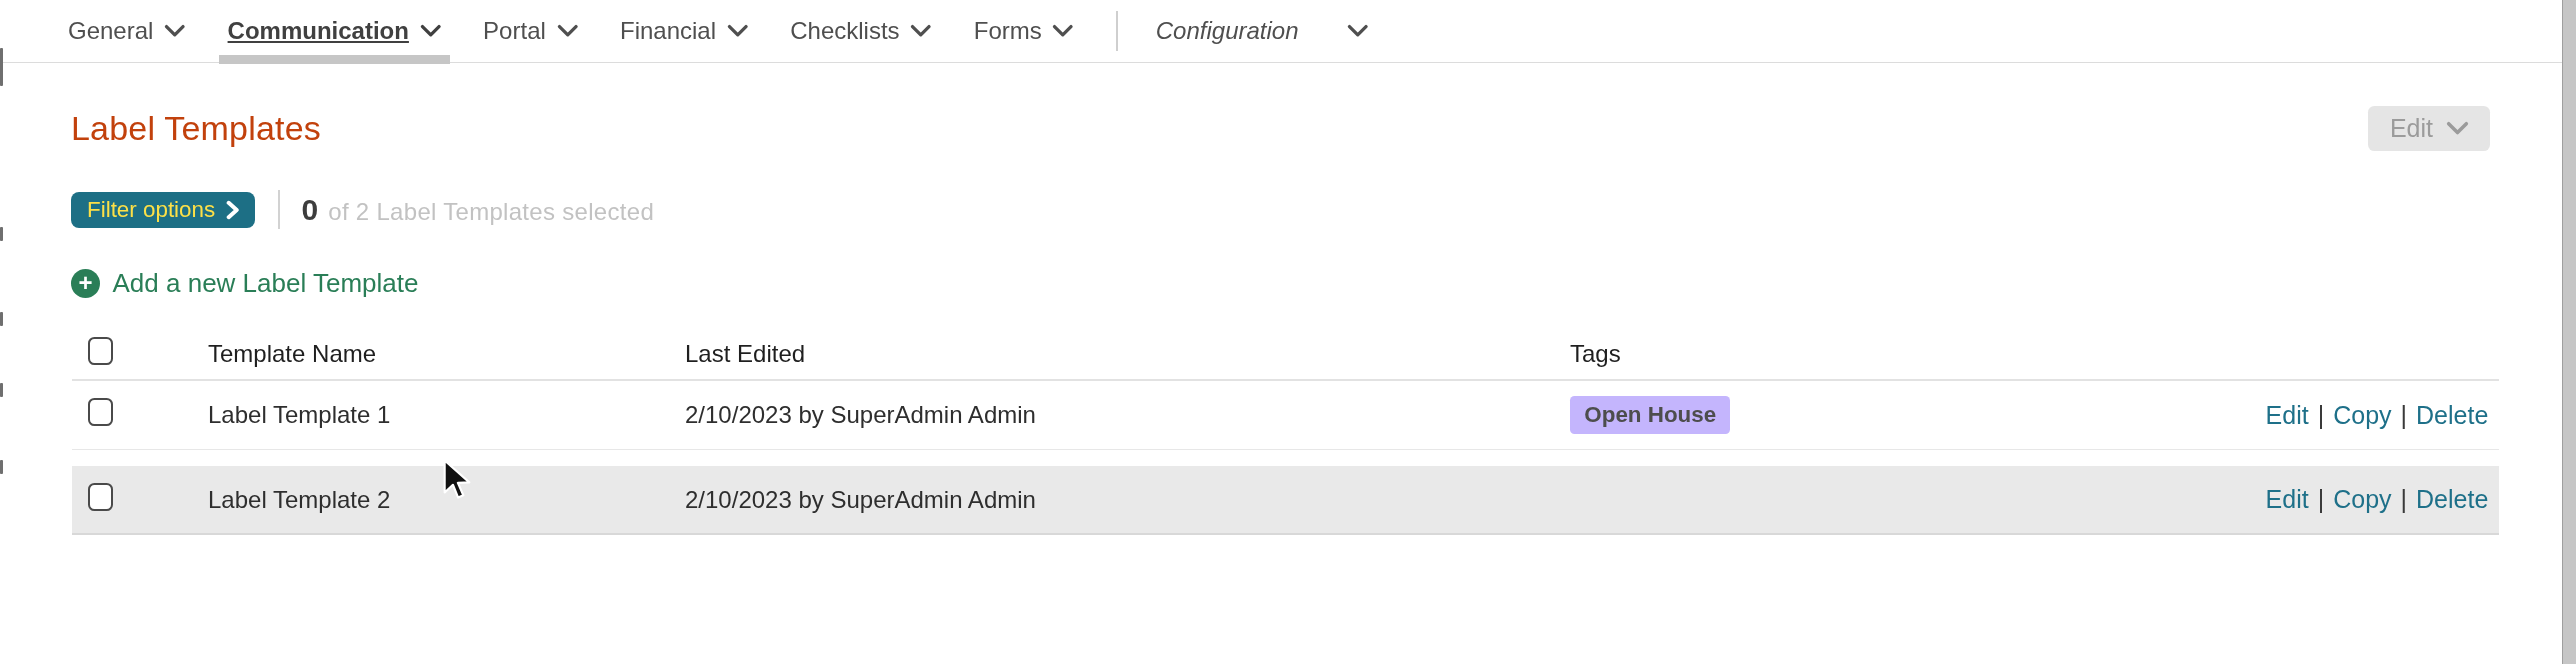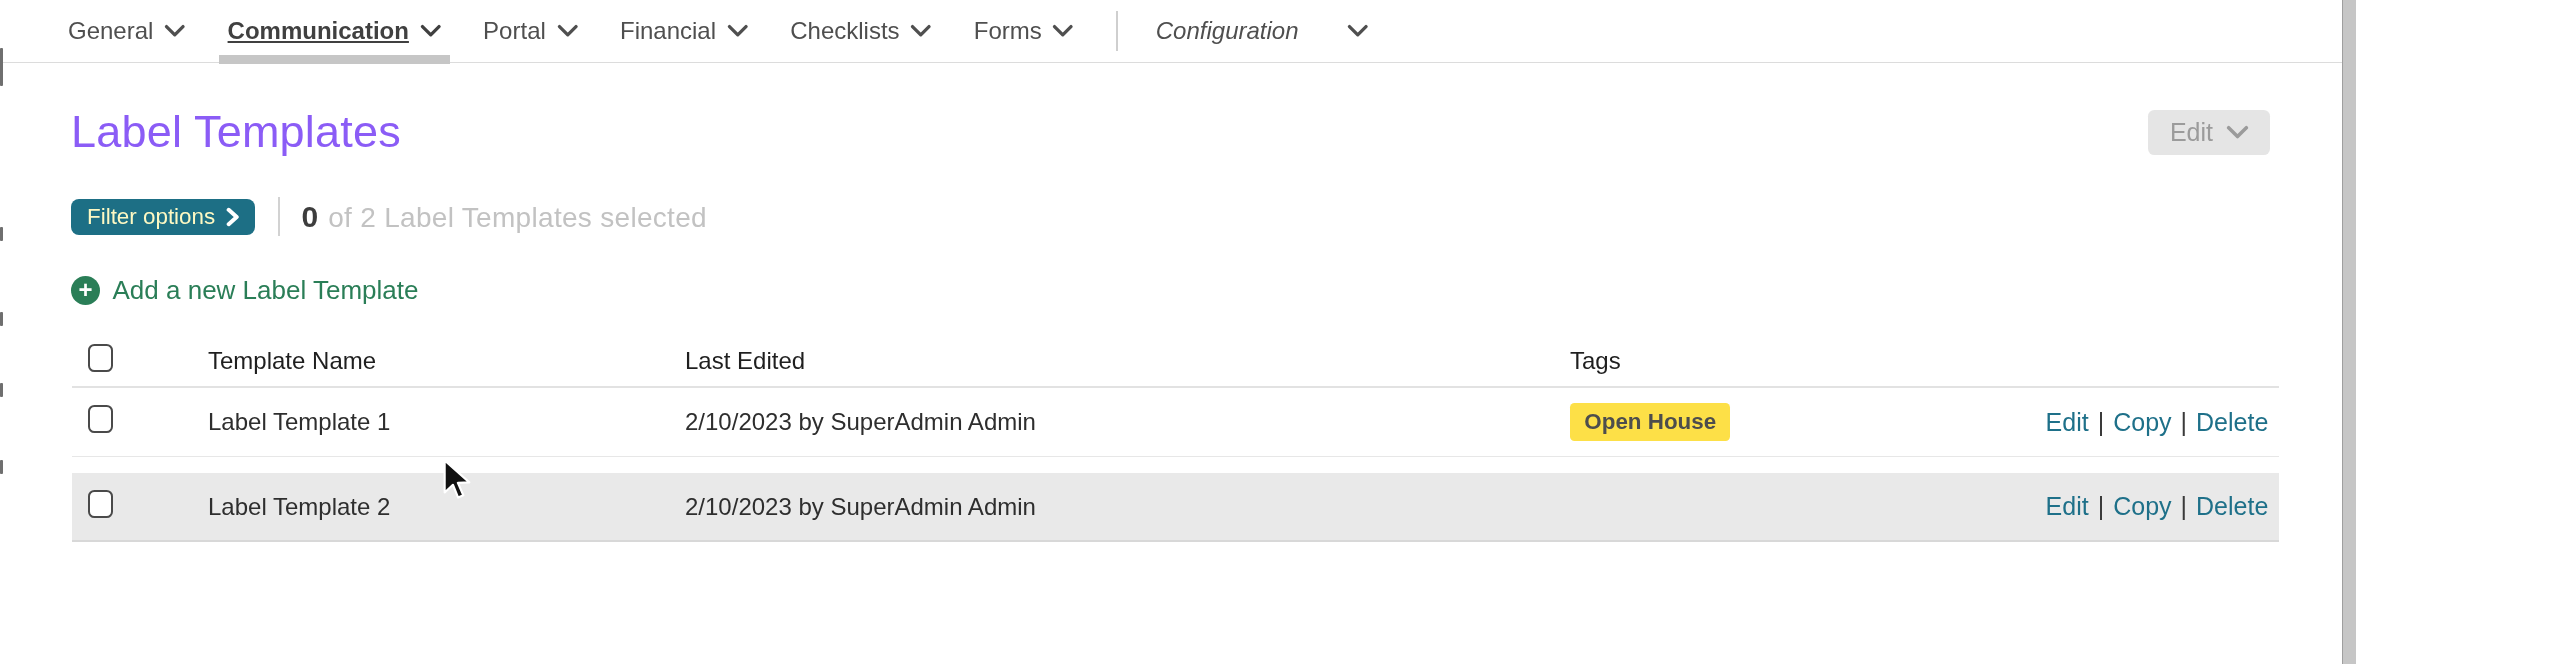--- a/index.html
+++ b/index.html
@@ -1,74 +1,74 @@
 <!DOCTYPE html>
 <html style="font-size:14.3px"><head>
 <meta charset="utf-8">
 <style>
   * { margin:0; padding:0; box-sizing:border-box; }
   html,body { width:2576px; height:665px; background:#fff; overflow:hidden;
               font-family:"Liberation Sans","DejaVu Sans",sans-serif; }
-  .screen { position:relative; width:2356px; height:665px; background:#fff; }
+  .screen { position:relative; width:2576px; height:665px; background:#fff; }
 
   
   .topnav { position:relative; height:63px; border-bottom:1.8px solid #dcdcdc;
             display:flex; align-items:stretch; padding-left:68px; }
   .nav-items { display:flex; align-items:stretch; }
   .nav-item { position:relative; display:flex; align-items:center; gap:10.7px;
               margin-right:42px; font-size:24px; color:#4f4f4f; cursor:pointer; }
   .nav-item .chev { width:21.5px; height:13.4px; }
   .nav-item .chev path { fill:none; stroke:currentColor; stroke-width:4; stroke-linecap:round; stroke-linejoin:round; }
   .nav-item.active { color:#404040; font-weight:700;text-decoration:underline; }
   .nav-item.active::after { content:""; position:absolute; left:-9px; right:-9px;
               bottom:-1.8px; height:9px; background:#c6c6c6; }
   .nav-item.italic { font-style:italic;gap:48px; }
   .nav-divider { width:1.8px; background:#cfcfcf; margin:10.7px 38px 10.7px 0; }
 
   
   .page-header { display:flex; justify-content:space-between; align-items:center;
                  padding:0 86px 0 71px; margin-top:43px; }
-  .page-title { font-size:45px; font-weight:500; color:#8b5cf6; letter-spacing:0.2px; }
+  .page-title { font-size:34px; font-weight:500; color:#c2410c; letter-spacing:0.2px; }
   .edit-btn { display:flex; align-items:center; gap:12.5px; background:#e5e5e5;
               border:none; border-radius:6.3px; color:#9b9b9b; font-size:25px;
               padding:9px 21.5px; height:45px; font-family:inherit; cursor:default; }
   .edit-btn .chev { width:23px; height:14.3px; }
   .edit-btn .chev path { fill:none; stroke:#9b9b9b; stroke-width:4; stroke-linecap:round; stroke-linejoin:round; }
 
   
   .filter-row { display:flex; align-items:center; margin-top:39px; padding-left:71px; }
   .filter-btn { display:inline-flex; align-items:center; gap:10.7px; background:#1d6f85;
-                color:#fef9c3; border:none; border-radius:8px; height:36px; padding:0 16px;
+                color:#fde047; border:none; border-radius:8px; height:36px; padding:0 16px;
                 font-size:22.4px; font-weight:500; font-family:inherit; cursor:pointer; }
   .filter-btn .chevr { width:13.4px; height:20px; }
   .filter-btn .chevr path { fill:none; stroke:#fff; stroke-width:4.5; stroke-linecap:round; stroke-linejoin:round; }
   .count-divider { width:1.8px; height:39px; background:#d2d2d2; margin:0 21.5px 0 23px; }
   .count-num { font-size:30px; font-weight:600; color:#3d3d3d; }
-  .count-rest { font-size:28px; color:#c2c2c2; margin-left:10px; letter-spacing:0.3px; }
+  .count-rest { font-size:24px; color:#c2c2c2; margin-left:10px; letter-spacing:0.3px; }
 
   
   .add-row { margin-top:39px; padding-left:71px; }
   .add-link { display:inline-flex; align-items:center; gap:12.5px; color:#2a7e57;
               font-size:26px; text-decoration:none; cursor:pointer; }
   .plus-icon { width:29px; height:29px; border-radius:50%; background:#2a7e57; color:#fff;
                display:inline-flex; align-items:center; justify-content:center;
                font-size:24px; font-weight:700; line-height:1; padding-bottom:1.8px; }
 
   
   .table { margin:30px 77px 0 72px; }
   .trow, .thead { display:grid; grid-template-columns:136px 477px 885px 1fr 296px;
                   align-items:center; }
   .thead { height:52px; font-size:24px; font-weight:400; color:#1f1f1f;
            border-bottom:2.7px solid #e2e2e2; }
   .trow { height:69px; font-size:24px; color:#2e2e2e; border-bottom:1.8px solid #e7e7e7; }
   .trow.highlighted { background:#e9e9e9; border-bottom:2.7px solid #d8d8d8;margin-top:16px; }
   .cell.cb { padding-left:16px; }
   .checkbox { display:inline-block; width:25px; height:28px; border:2.7px solid #4a4a4a;
               border-radius:6.3px; background:#fff; cursor:pointer; }
-  .cell.tags .pill { display:inline-block; background:#fde047; border-radius:4.5px;
+  .cell.tags .pill { display:inline-block; background:#c4b5fd; border-radius:4.5px;
               padding:6.3px 14.3px; font-size:22.4px; font-weight:600; color:#4d4d4d; }
   .cell.actions { justify-self:end; padding-right:10.7px; font-size:25px; white-space:nowrap; }
   .cell.actions a { color:#1e7089; text-decoration:none; cursor:pointer; }
   .cell.actions .sep { color:#3a3a3a; margin:0 9px; }
 
   
   .scrollbar { position:absolute; top:0; right:0; width:14.3px; height:665px;
                background:#c6c6c6; border-left:1.8px solid #9f9f9f; }
   .scrollbar .thumb { width:100%; height:100%; background:#c6c6c6; }
   .edge-mark { position:absolute; left:0; width:2.7px; background:#6f6f6f; border-radius:0.9px; }

